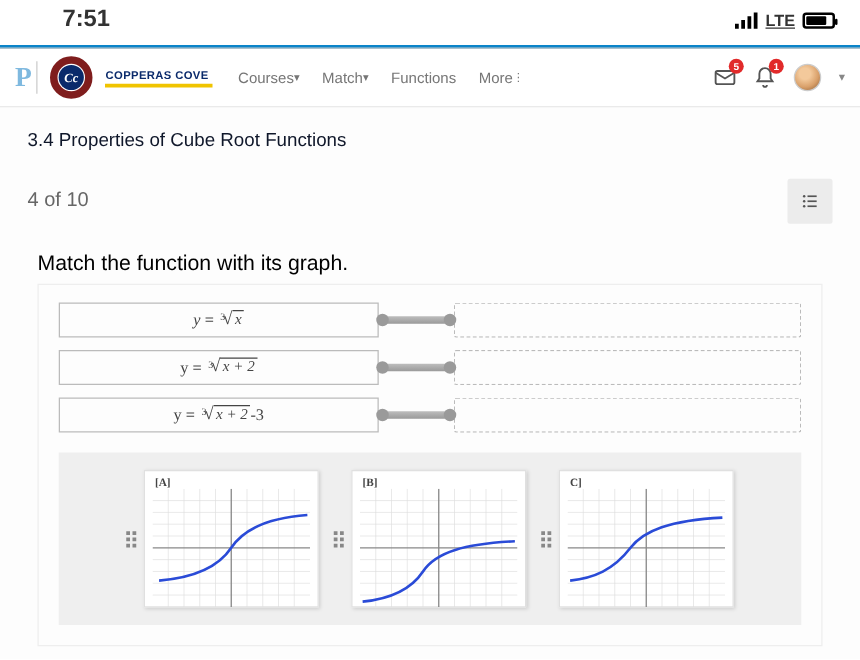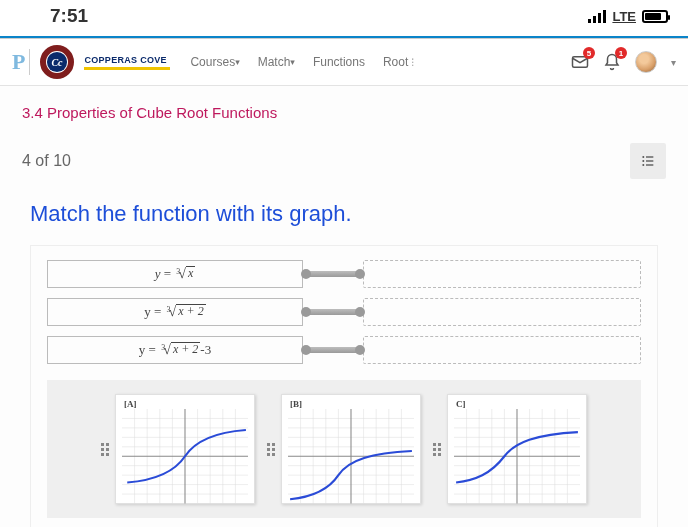--- a/index.html
+++ b/index.html
@@ -24,26 +24,26 @@
   .school-label { display:flex; flex-direction:column; font-size:9px; font-weight:700; color:#0a2a6b; letter-spacing:0.3px; }
   .school-label .underline { height:3px; background:#f0c400; width:86px; margin-top:2px; }
   .navitems { display:flex; gap:18px; margin-left:10px; }
   .navitem { font-size:12px; color:#767676; display:flex; align-items:center; gap:0; cursor:pointer; }
   .chev { font-size:9px; }
   .nav-right { margin-left:auto; display:flex; align-items:center; gap:14px; }
   .icon-btn { position:relative; width:18px; height:18px; color:#555; cursor:pointer; }
   .badge { position:absolute; top:-6px; right:-6px; background:#e12a2a; color:#fff; border-radius:50%; font-size:8px; width:12px; height:12px; display:flex; align-items:center; justify-content:center; font-weight:700; }
   .avatar { width:22px; height:22px; border-radius:50%; background: radial-gradient(circle at 40% 35%, #f3c99b 25%, #d9a06a 60%, #8a5a30 100%); border:1px solid #ccc; }
   .content { padding: 18px 22px 0 22px; background:#fdfdfd; height:calc(100% - 36px - 3px - 48px); overflow:hidden; }
-  .lesson-title { font-size:15px; font-weight:400; color:#be185d; margin-bottom:22px; }
+  .lesson-title { font-size:15px; font-weight:400; color:#0f172a; margin-bottom:22px; }
   .progress-row { display:flex; justify-content:space-between; align-items:center; margin-bottom:22px; }
   .progress-text { font-size:16px; color:#666; }
   .list-btn { width:36px; height:36px; background:#ececec; display:flex; align-items:center; justify-content:center; border-radius:2px; cursor:pointer; }
   .question-card { margin: 0 8px; }
-  .prompt { font-size:22px; color:#1d4ed8; margin-bottom:18px; }
+  .prompt { font-size:17px; color:#000000; margin-bottom:6px; }
   .match-area { border:1px solid #eee; padding:14px 16px 16px 16px; }
   .match-row { display:flex; align-items:center; margin-bottom:10px; gap:0; }
   .func-box { width:256px; height:28px; border:1px solid #bbb; display:flex; align-items:center; justify-content:center; font-family: 'Times New Roman', serif; font-size:13px; color:#444; }
   .connector { width:56px; height:6px; background:linear-gradient(#bdbdbd,#9a9a9a); border-radius:3px; position:relative; margin:0 2px; }
   .connector::before, .connector::after { content:""; position:absolute; width:10px; height:10px; background:#9a9a9a; border-radius:50%; top:-2px; }
   .connector::before { left:-4px; } .connector::after { right:-4px; }
   .drop-box { flex:1; height:28px; border:1px dashed #bbb; border-radius:2px; }
   .thumbs { margin-top:16px; background:#efefef; padding:14px 10px; display:flex; justify-content:center; gap:12px; }
   .thumb-wrap { display:flex; align-items:center; gap:6px; }
   .drag-dots { display:grid; grid-template-columns:repeat(2,3px); grid-template-rows:repeat(3,3px); gap:2px; }
@@ -93,21 +93,21 @@
         <span class="chev">▾</span>
       </div>
     <div class="navitem">
         <span>Match</span>
         <span class="chev">▾</span>
       </div>
     <div class="navitem">
         <span>Functions</span>
       </div>
     <div class="navitem">
-        <span>Root</span>
+        <span>More</span>
         <span class="chev">⋮</span>
       </div>
   </div>
   <div class="nav-right">
     <div class="icon-btn">
       <svg viewBox="0 0 24 24" width="18" height="18" fill="none" stroke="#555" stroke-width="2">
           <rect x="2" y="5" width="20" height="14" rx="2"></rect>
           <path d="M2 7l10 6 10-6"></path>
         </svg>
       <span class="badge">5</span>

